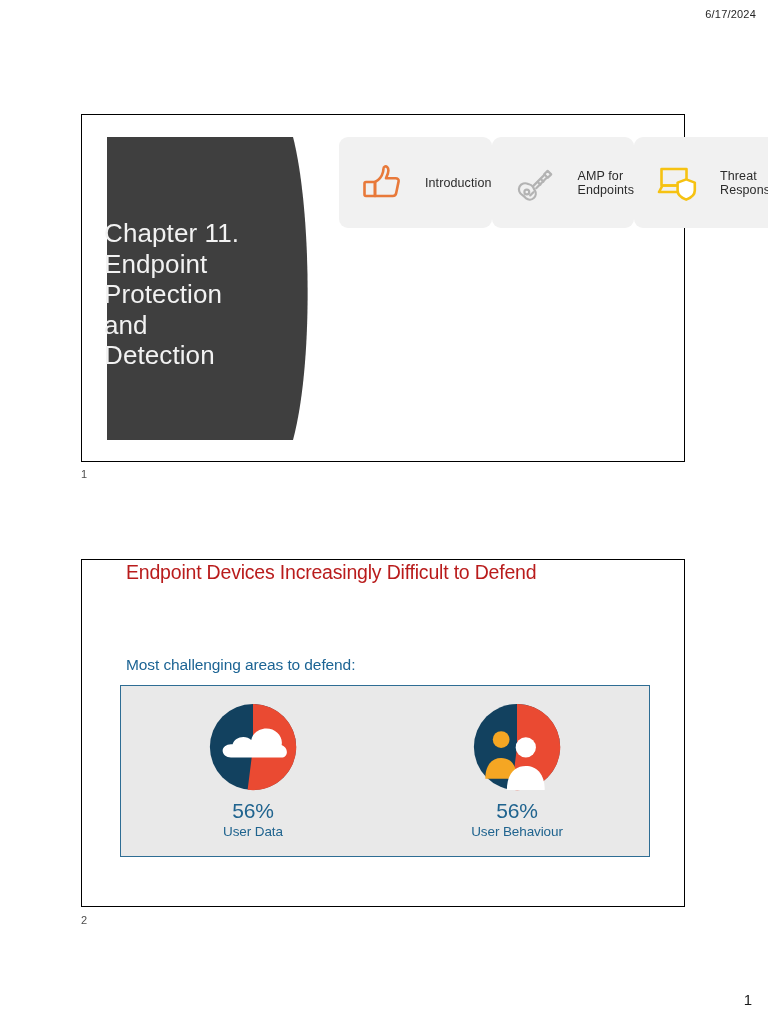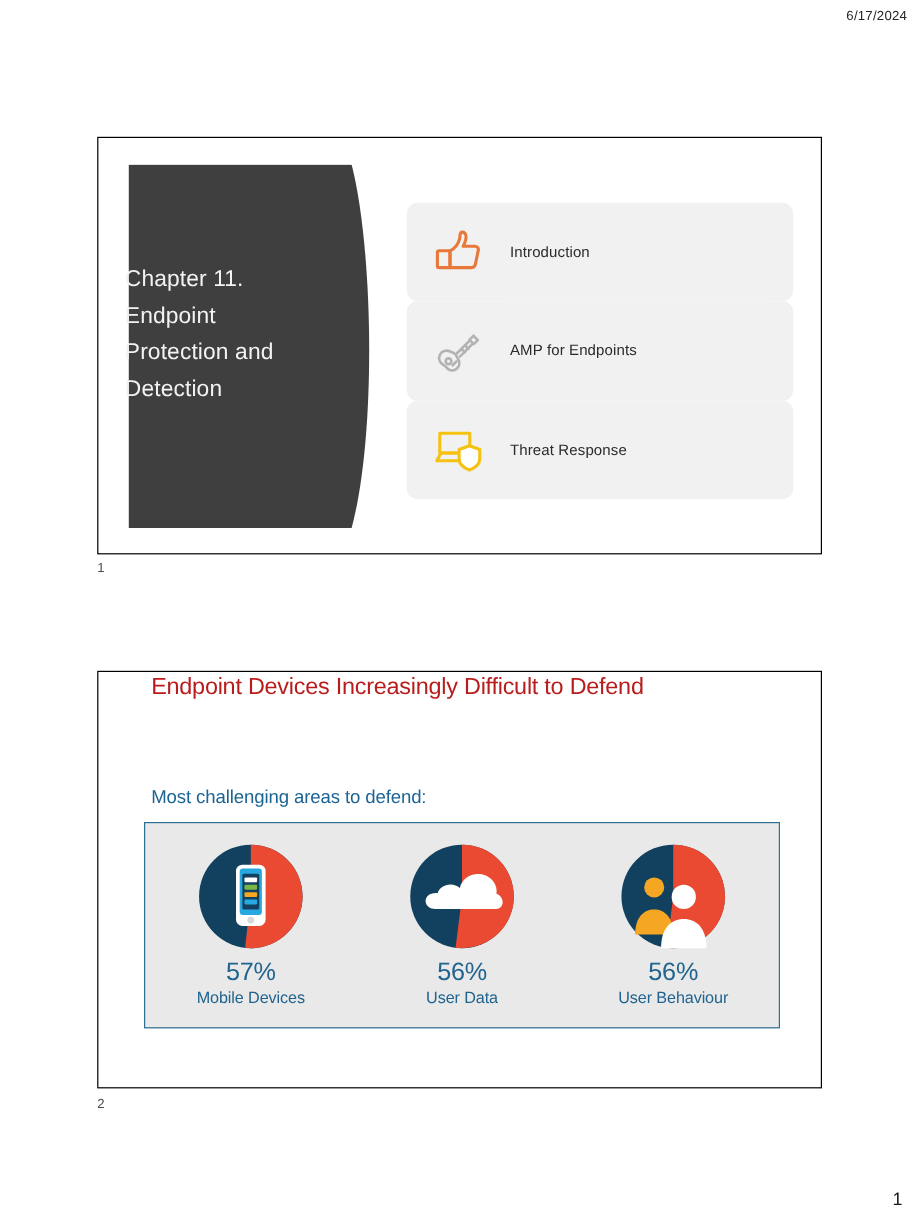--- a/index.html
+++ b/index.html
@@ -76,37 +76,36 @@
     
     clip-path: path("M 0 0 L 186 0 C 204 70, 207 225, 186 303 L 0 303 Z");
   }
 
   .chapter-title {
     position: absolute;
     left: 22px;
     top: 103px;
     width: 168px;
     color: #f2f2f2;
-    font-size: 19px;
+    font-size: 26px;
     line-height: 30.5px;
     font-weight: 400;
     letter-spacing: 0.1px;
     white-space: pre-line;
   }
 
   .agenda-list {
     position: absolute;
     left: 257px;
     top: 22px;
     width: 322px;
-    height: 247px;
-    display: flex;
-    flex-direction: column;
+    height: 303px;
+    display: flex;
+    flex-direction: row;
     justify-content: space-between;
-    margin-top: 32px;
   }
 
   .agenda-item {
     position: relative;
     height: 91px;
     background: #f1f1f1;
     border-radius: 9px;
     display: flex;
     align-items: center;
   }
@@ -271,41 +270,20 @@
 
   <div class="slide" id="slide-2">
     <div class="s2-inner">
 
       <div class="s2-title">Endpoint Devices Increasingly Difficult to Defend</div>
 
       <div class="s2-subtitle">Most challenging areas to defend:</div>
 
       <div class="stats-box">
 
-        <div class="stat">
-          <div class="pie-wrap">
-            <svg class="pie-svg" width="88" height="88" viewBox="0 0 100 100">
-
-              <circle cx="50" cy="50" r="49" fill="#12415f"></circle>
-
-              <path d="M 50 50 L 50 1 A 49 49 0 1 1 44.6 98.7 Z" fill="#ea4a32"></path>
-
-              <rect x="36" y="20" width="28" height="58" rx="6" ry="6" fill="#ffffff"></rect>
-              <rect x="39.5" y="23.5" width="21" height="44" rx="3" ry="3" fill="#27a8e0"></rect>
-              <rect x="42" y="28.5" width="16" height="34" rx="1.5" ry="1.5" fill="#12415f"></rect>
-              <rect x="44" y="32" width="12" height="4.6" rx="1" fill="#ffffff"></rect>
-              <rect x="44" y="39" width="12" height="4.6" rx="1" fill="#7ab648"></rect>
-              <rect x="44" y="46" width="12" height="4.6" rx="1" fill="#f5a623"></rect>
-              <rect x="44" y="53" width="12" height="4.6" rx="1" fill="#27a8e0"></rect>
-              <circle cx="50" cy="72.5" r="3.2" fill="#d9d9d9"></circle>
-            </svg>
-          </div>
-          <div class="stat-pct">57%</div>
-          <div class="stat-label">Mobile Devices</div>
-        </div>
 
         <div class="stat">
           <div class="pie-wrap">
             <svg class="pie-svg" width="88" height="88" viewBox="0 0 100 100">
               <circle cx="50" cy="50" r="49" fill="#12415f"></circle>
               <path d="M 50 50 L 50 1 A 49 49 0 1 1 43.9 98.6 Z" fill="#ea4a32"></path>
 
               <g fill="#ffffff">
                 <path d="M25 62 C19.5 62 15.5 58.6 15.5 54.4 C15.5 50.2 19.5 46.8 25 46.8
                          C25.6 46.8 26.2 46.85 26.8 46.95 C28.3 42.2 33.2 38.7 39 38.7

